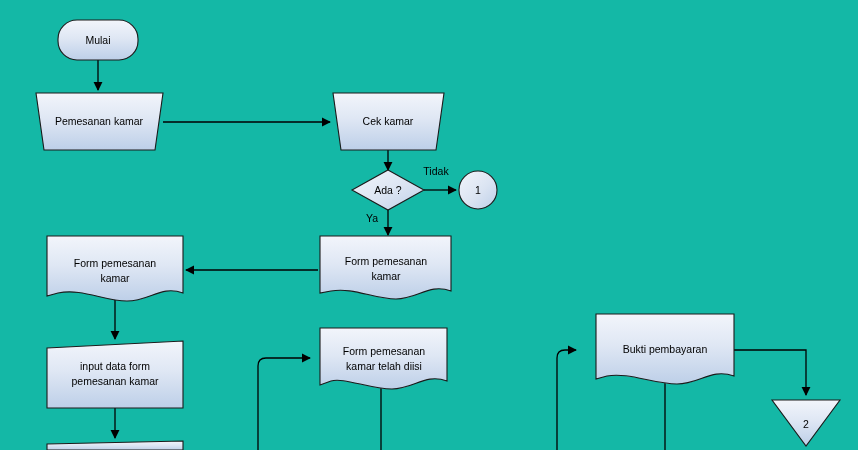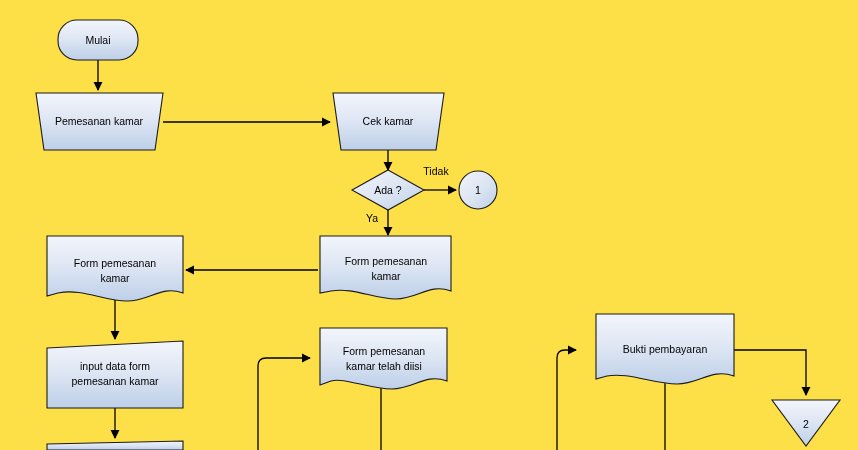--- a/index.html
+++ b/index.html
@@ -10,21 +10,21 @@
   body {
     width: 858px;
     height: 450px;
     overflow: hidden;
     font-family: "Liberation Sans", sans-serif;
   }
   #flow-root {
     position: relative;
     width: 858px;
     height: 450px;
-    background: #fde047;
+    background: #14b8a6;
   }
   svg#flow-svg {
     position: absolute;
     left: 0;
     top: 0;
     width: 858px;
     height: 450px;
     display: block;
   }
   .node-label {

